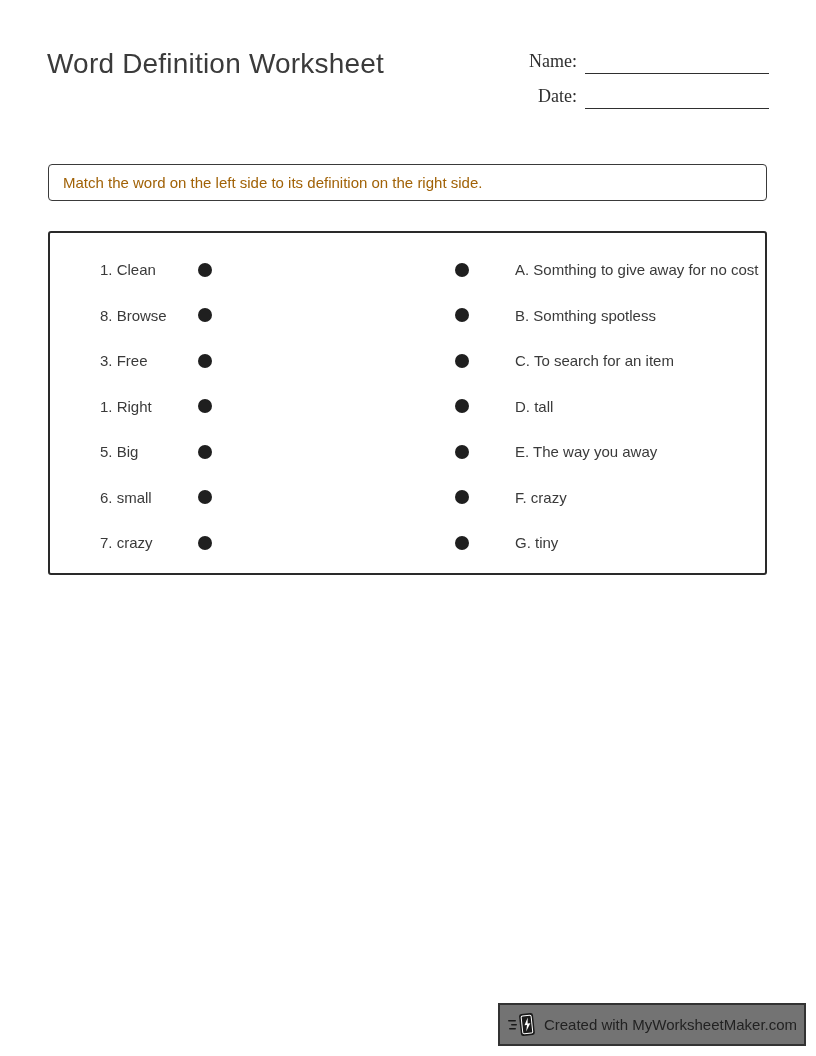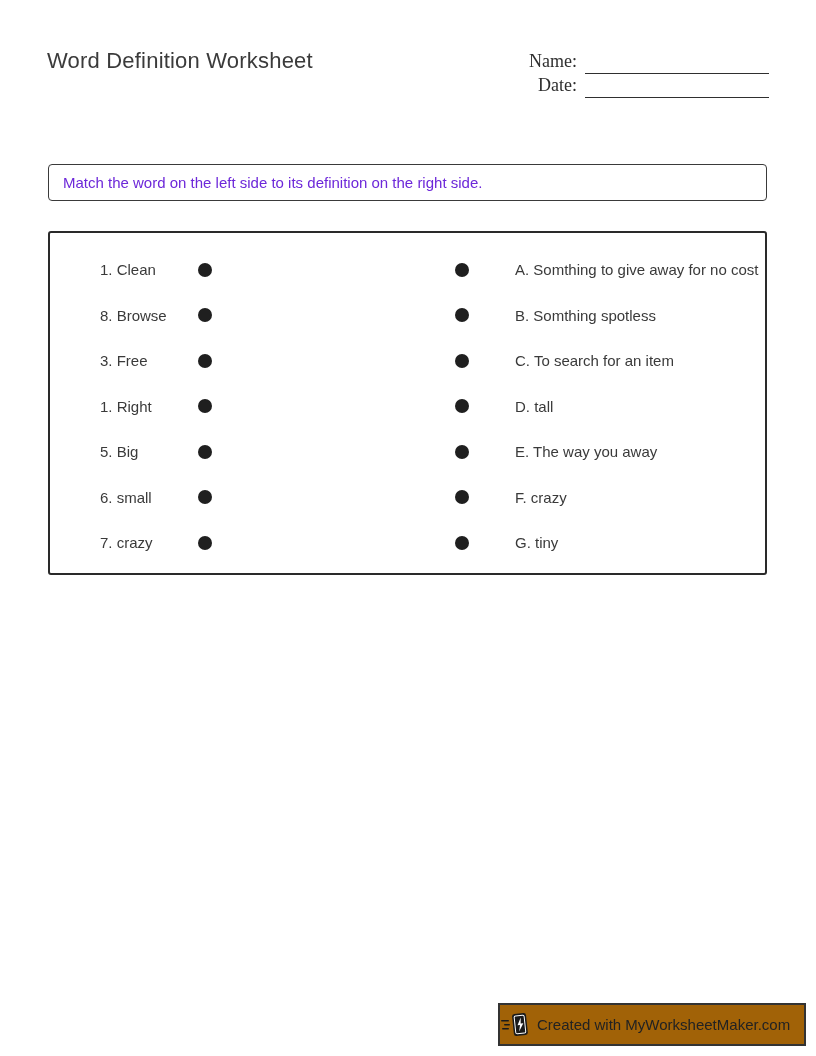--- a/index.html
+++ b/index.html
@@ -22,30 +22,30 @@
   
   .header{
     position:absolute;
     left:47px; top:48px;
     width:722px;
     display:flex;
     justify-content:space-between;
     align-items:flex-start;
   }
   .title{
-    font-size:22px;
+    font-size:28px;
     font-weight:400;
     letter-spacing:0.2px;
     color:#3b3b3b;
   }
   .name-date{
     width:250px;
     display:flex;
     flex-direction:column;
-    gap:4px;
+    gap:15px;
     font-family:"Liberation Serif", serif;
     font-size:18px;
     color:#2f2f2f;
     margin-top:4px;
   }
   .nd-row{
     display:flex;
     align-items:flex-end;
   }
   .nd-label{
@@ -67,21 +67,21 @@
     position:absolute;
     left:48px; top:164px;
     width:719px;
     height:37px;
     border:1.5px solid #3a3a3a;
     border-radius:4px;
     display:flex;
     align-items:center;
     padding-left:14px;
     font-size:15px;
-    color:#6d28d9;
+    color:#a16207;
   }
 
   
   .match-box{
     position:absolute;
     left:48px; top:231px;
     width:719px;
     height:344px;
     border:2px solid var(--border);
     border-radius:3px;
@@ -119,26 +119,26 @@
 
   
   .footer-credit{
     position:absolute;
     left:498px; top:1003px;
     width:308px;
     height:43px;
     border:2px solid #333333;
     display:flex;
     align-items:center;
-    justify-content:flex-start;
+    justify-content:center;
     gap:7px;
     font-size:15px;
     color:#222222;
     cursor:pointer;
-    background:#a16207;
+    background:#737373;
   }
   .logo-icon{
     width:30px;
     height:28px;
     display:inline-block;
     flex:0 0 auto;
   }
 </style>
 </head>
 <body>

